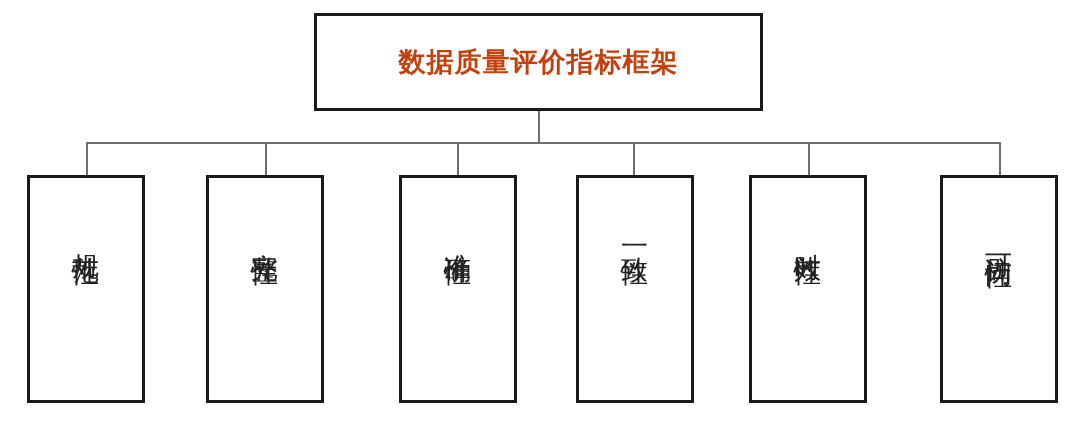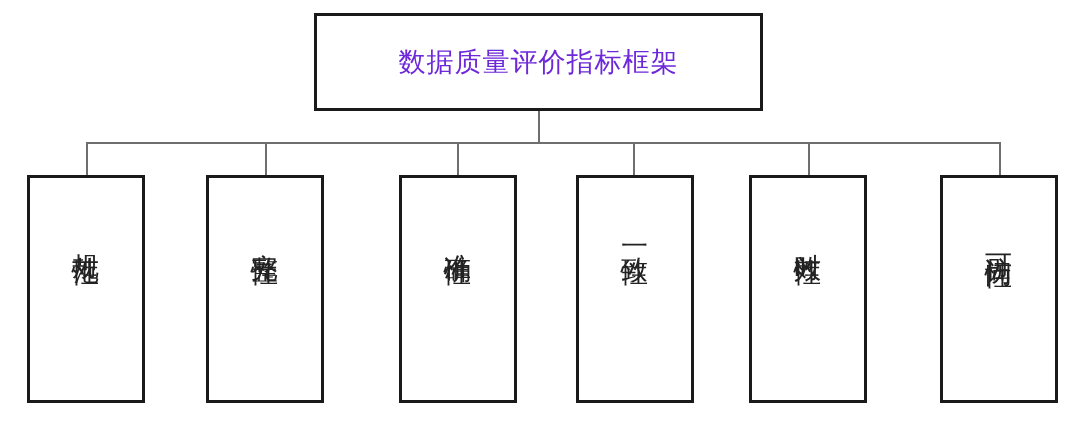--- a/index.html
+++ b/index.html
@@ -1,20 +1,20 @@
 <!DOCTYPE html>
 <html><head>
 <meta charset="utf-8">
 <style>
   html, body { margin: 0; padding: 0; background: #ffffff; }
   body { width: 1080px; height: 424px; position: relative; overflow: hidden;
          font-family: "DejaVu Sans", "Liberation Sans", sans-serif; color: #1a1a1a; }
   .root-box { position: absolute; left: 314px; top: 13px; width: 443px; height: 92px;
               border: 3px solid #1a1a1a; display: flex; align-items: center; justify-content: center; background:#fff; }
-  .root-label { font-size: 27px; font-weight: normal; letter-spacing: 1px; color: #6d28d9; }
+  .root-label { font-size: 27px; font-weight: bold; letter-spacing: 1px; color: #c2410c; }
   .line { position: absolute; background: #6e6e6e; }
   .child-box { position: absolute; top: 175px; width: 112px; height: 222px;
                border: 3px solid #1a1a1a; background: #fff;
                display: flex; justify-content: center; }
   .child-label { writing-mode: vertical-rl; text-orientation: upright; font-size: 27px;
                  line-height: 1; letter-spacing: 3px; margin-top: 54px; color: #222; }
 </style>
 </head>
 <body>
 

